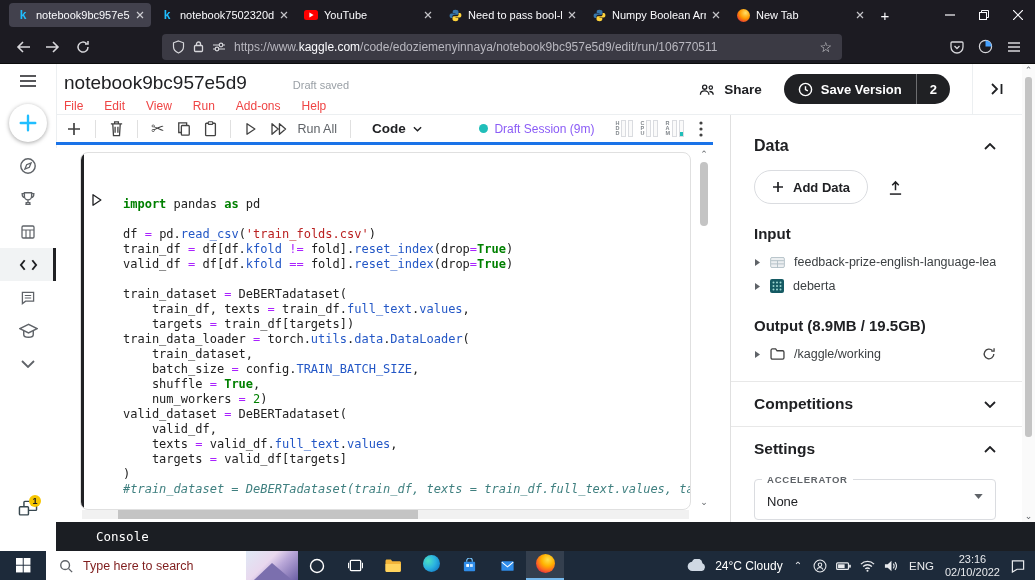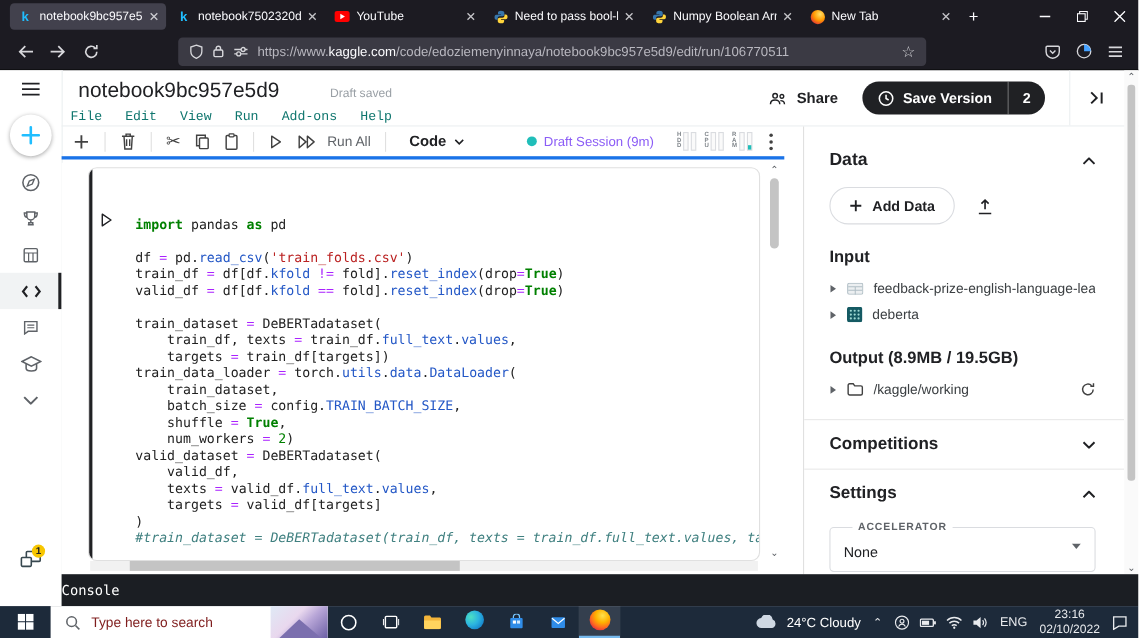--- a/index.html
+++ b/index.html
@@ -41,21 +41,21 @@
   .side-item.active::after{content:'';position:absolute;right:0;top:0;width:3px;height:100%;background:#202124;}
   .side-bottom{position:absolute;left:0;top:428px;width:56px;height:33px;display:flex;align-items:center;justify-content:center;color:#37474f;}
   .badge1{position:absolute;margin-left:14px;margin-top:-16px;width:12px;height:12px;border-radius:50%;
           background:#f7c600;color:#202124;font-size:9px;font-weight:bold;display:flex;align-items:center;justify-content:center;}
 
   .header{left:56px;top:0;width:979px;height:51px;border-bottom:1px solid #eceff1;display:flex;box-sizing:border-box;}
   .head-left{padding:8px 0 0 8px;}
   .titlerow{display:flex;align-items:baseline;gap:10px;justify-content:flex-end;}
   .nbtitle{font-size:19px;color:#202124;}
   .draftsaved{font-size:11px;color:#9aa0a6;padding-left:36px;}
-  .menurow{display:flex;gap:21px;margin-top:5px;font-size:12px;color:#0f766e;font-family:Liberation Mono, monospace;}
+  .menurow{display:flex;gap:21px;margin-top:5px;font-size:12px;color:#ef4444;}
   .head-right{margin-left:auto;display:flex;align-items:center;gap:22px;padding-right:14px;}
   .sharebtn{display:flex;align-items:center;gap:8px;font-size:13.5px;font-weight:bold;color:#202124;}
   .savepill{display:flex;align-items:center;height:30px;border-radius:16px;background:#202124;color:#fff;
             font-size:13px;font-weight:bold;overflow:hidden;}
   .savepill .seg1{display:flex;align-items:center;gap:8px;padding:0 14px;}
   .savepill .seg2{padding:0 13px;border-left:1px solid rgba(255,255,255,.35);align-self:stretch;display:flex;align-items:center;}
   .collapsewrap{border-left:1px solid #eceff1;align-self:stretch;display:flex;align-items:center;padding:0 16px;color:#202124;}
 
   .toolbar{left:56px;top:51px;width:657px;height:30px;border-bottom:3px solid #1a73e8;display:flex;align-items:center;
            gap:13px;padding:0 10px;box-sizing:border-box;color:#424242;}
@@ -98,31 +98,31 @@
   .adddata{display:flex;align-items:center;gap:9px;height:32px;padding:0 17px;border:1px solid #dadce0;border-radius:17px;
            font-size:13px;font-weight:bold;color:#202124;}
   .sect{font-size:15px;font-weight:bold;margin-top:21px;}
   .tree{margin-top:10px;display:flex;flex-direction:column;gap:4px;}
   .trow{display:flex;align-items:center;gap:9px;height:20px;font-size:12.5px;color:#3c4043;white-space:nowrap;overflow:hidden;}
   .trow .lbl{overflow:hidden;flex:1;}
   .trow .endic{margin-left:auto;flex:0 0 auto;}
   .pdivider{height:1px;background:#e8e8e8;margin:17px -26px 0 -23px;}
   .secrow{display:flex;align-items:center;justify-content:space-between;height:44px;font-size:15.5px;font-weight:bold;}
   .fieldset{border:1px solid #dadce0;border-radius:4px;margin-top:8px;padding:2px 12px 10px;position:relative;}
-  .fieldset .legend{position:absolute;top:-6px;left:20px;background:#fff;padding:0 5px;font-size:9.5px;letter-spacing:.8px;
+  .fieldset .legend{position:absolute;top:-6px;left:7px;background:#fff;padding:0 5px;font-size:9.5px;letter-spacing:.8px;
                     color:#5f6368;font-weight:bold;}
   .fieldset .val{display:flex;align-items:flex-start;justify-content:space-between;font-size:13px;color:#202124;margin-top:12px;}
 
   .appscroll{left:1022px;top:0;width:13px;height:458px;background:#fafafa;}
   .appscroll .arr{height:12px;display:flex;align-items:center;justify-content:center;color:#5f6368;}
   .appthumb{position:absolute;top:13px;left:3px;width:7px;height:360px;background:#c4c4c4;border-radius:3px;}
   .appscroll .arr.dn{position:absolute;bottom:0;left:0;right:0;}
 
   .console{left:56px;top:458px;width:979px;height:29px;background:#1b1e23;display:flex;align-items:center;
-           color:#fff;font-family:"DejaVu Sans Mono",monospace;font-size:12.5px;box-sizing:border-box;}
+           color:#fff;font-family:"DejaVu Sans Mono",monospace;font-size:12.5px;padding-left:40px;box-sizing:border-box;}
 
   
   .taskbar{top:551px;left:0;width:1035px;height:29px;background:#1d2a3a;display:flex;align-items:center;color:#e8eaed;}
   .startbtn{width:46px;height:29px;display:flex;align-items:center;justify-content:center;}
   .searchbox{width:252px;height:29px;background:#fff;display:flex;align-items:center;gap:10px;padding-left:13px;
              box-sizing:border-box;position:relative;overflow:hidden;}
   .searchbox .ph{font-size:12.5px;color:#7f1d1d;}
   .searchimg{position:absolute;right:0;top:0;width:52px;height:29px;
              background:linear-gradient(135deg,#dfe9f5 0%,#e9d8ee 40%,#b9a7d8 60%,#6b5fa5 100%);}
   .searchimg::after{content:'';position:absolute;left:8px;bottom:0;border-left:18px solid transparent;border-right:20px solid transparent;

